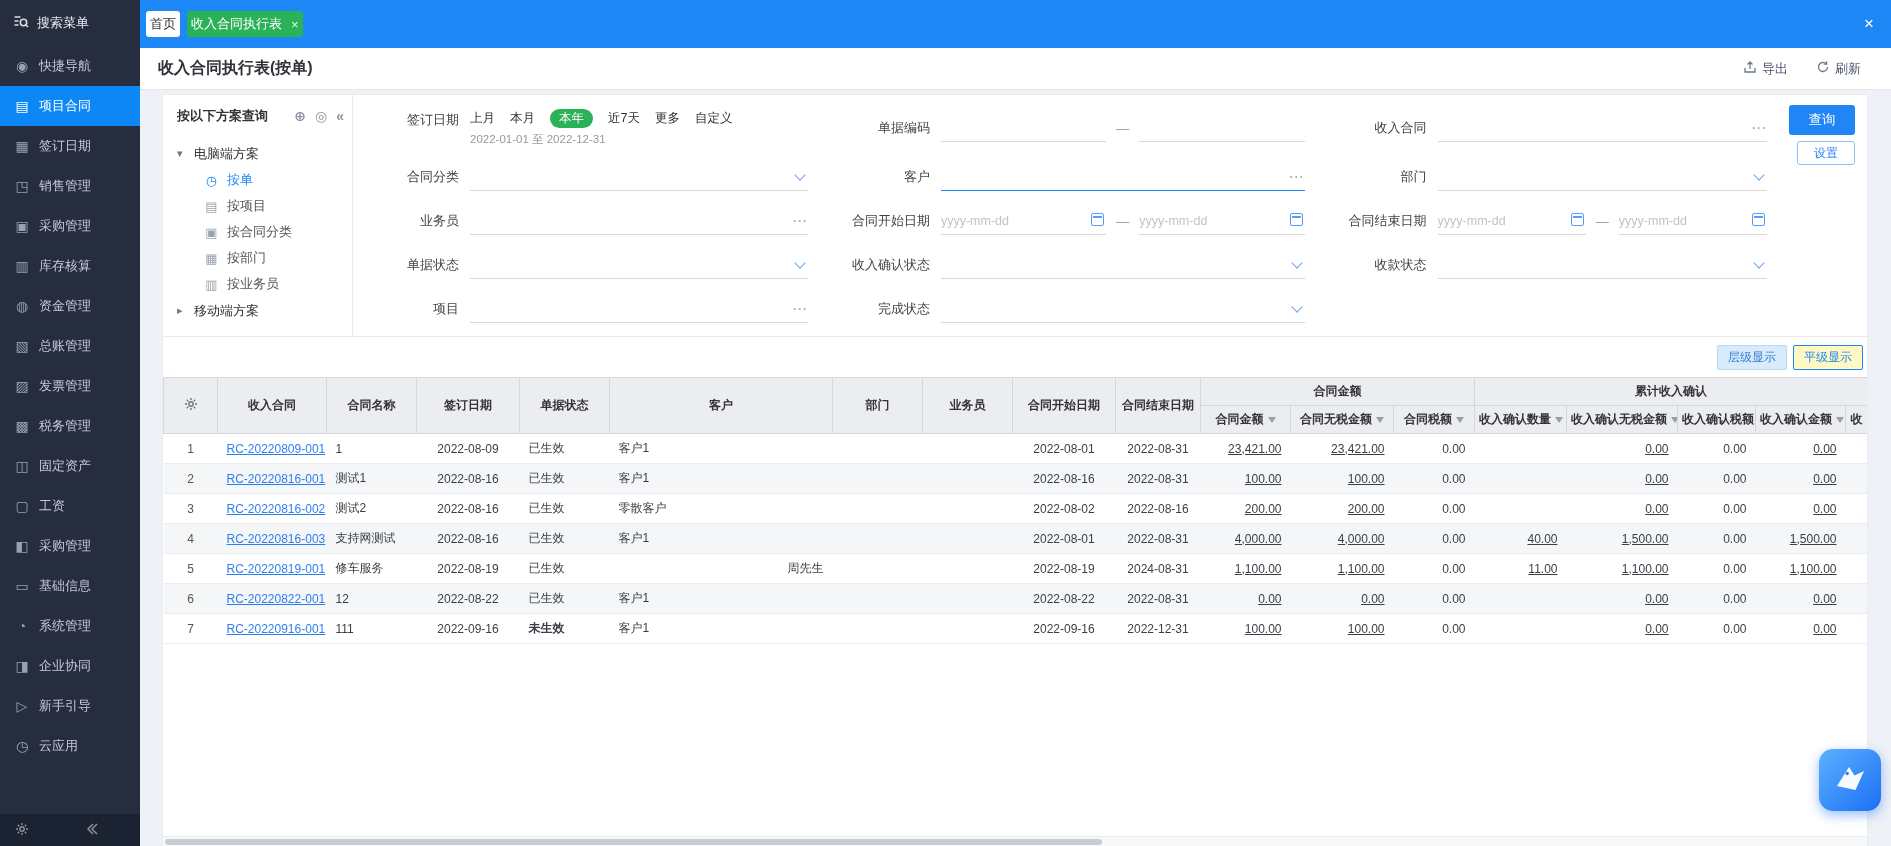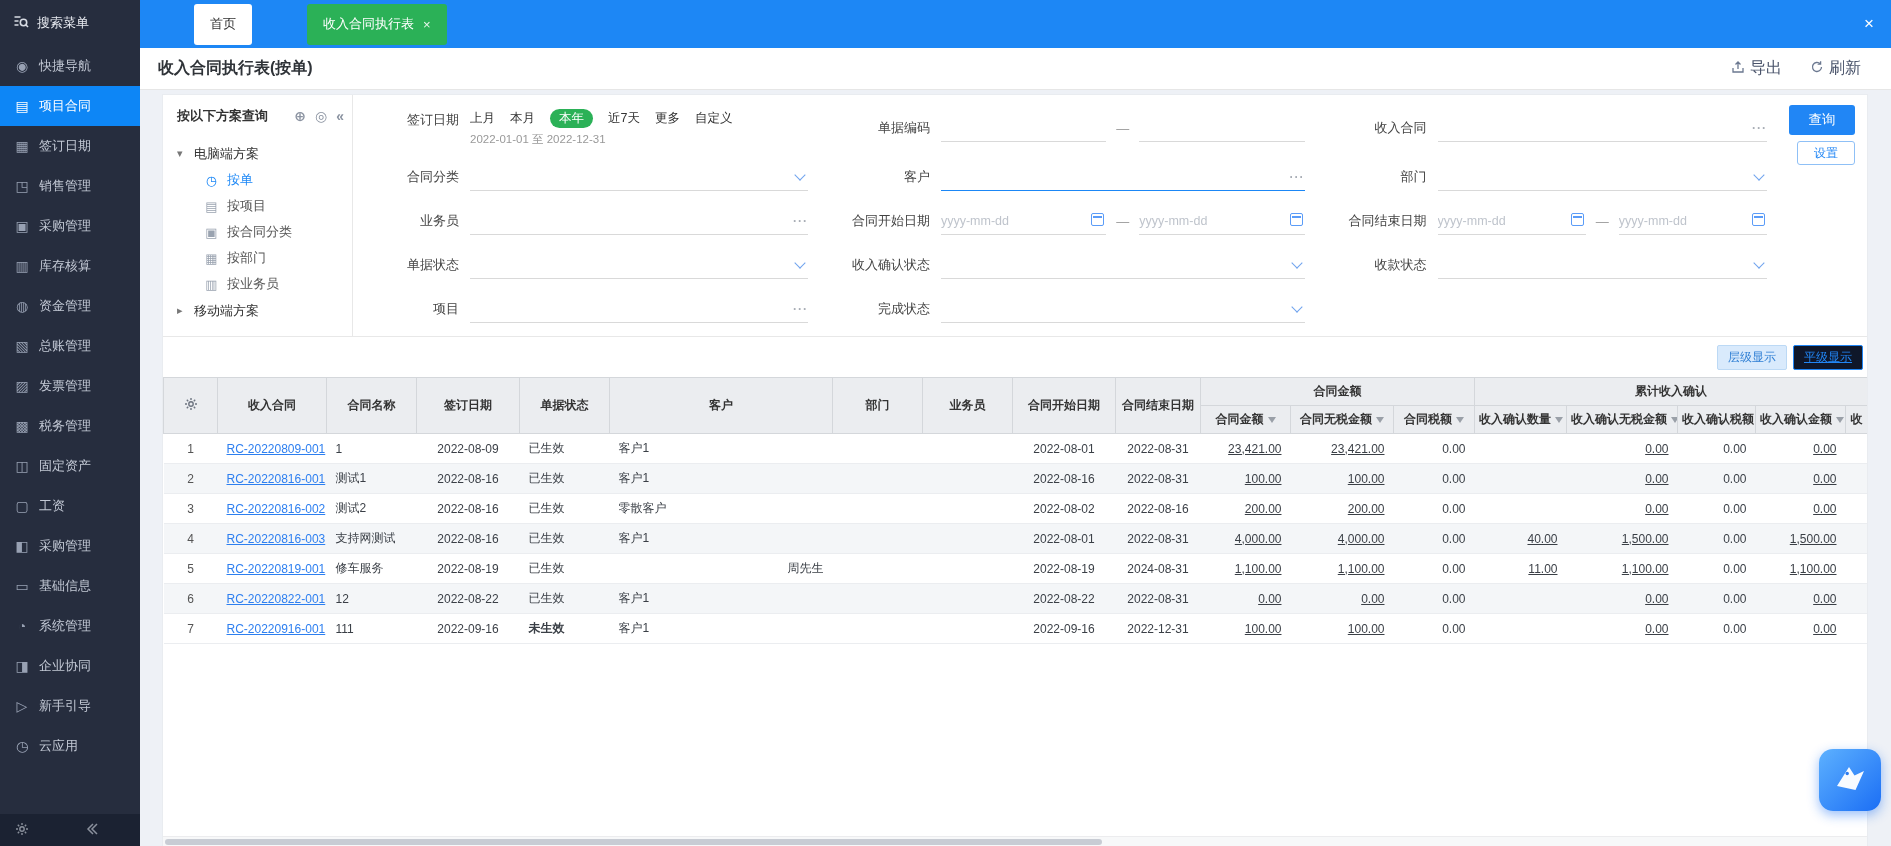--- a/index.html
+++ b/index.html
@@ -14,30 +14,30 @@
   .side-item .glyph { width:16px; font-size:14px; color:#98a1b3; text-align:center; }
   .side-item.active { background:#0d86f6; color:#fff; }
   .side-item.active .glyph { color:#fff; }
   .sidebar-footer { position:absolute; bottom:0; left:0; right:0; height:32px; background:#1b2232; display:flex; align-items:center; padding:0 15px; }
   .sidebar-footer .f2 { margin-left:56px; }
 
   
   .main { flex:1; min-width:0; display:flex; flex-direction:column; position:relative; }
 
   .tabbar { height:48px; background:#1d87f5; display:flex; align-items:center; padding-left:6px; gap:7px; position:relative; flex-shrink:0; }
-  .tab { height:41px; display:flex; align-items:center; padding:0 16px; border-radius:3px; font-size:13px; cursor:pointer;margin-left:48px; }
+  .tab { height:26px; display:flex; align-items:center; padding:0 4px; border-radius:3px; font-size:13px; cursor:pointer; }
   .tab-home { background:#ffffff; color:#333; }
   .tab-active { background:#2bb157; color:#fff; gap:9px; }
   .tab-active .tab-x { font-size:13px; opacity:.9; cursor:pointer; }
   .tabbar-close { position:absolute; right:0; top:0; width:44px; height:48px; color:#fff; display:flex; align-items:center; justify-content:center; font-size:17px; cursor:pointer; }
 
   .titlebar { height:42px; background:#fff; display:flex; align-items:center; padding:0 30px 0 18px; border-bottom:1px solid #e6e6e6; flex-shrink:0; }
   .page-title { font-size:16px; font-weight:bold; color:#2f3338; }
   .title-actions { margin-left:auto; display:flex; gap:28px; }
-  .title-action { display:flex; align-items:center; gap:5px; color:#49536a; font-size:16px; cursor:pointer; }
+  .title-action { display:flex; align-items:center; gap:5px; color:#49536a; font-size:13px; cursor:pointer; }
 
   .content { flex:1; min-height:0; padding:5px 24px 0 23px; display:flex; flex-direction:column; }
   .card { background:#fff; flex:1; min-height:0; display:flex; flex-direction:column; box-shadow:0 0 0 1px #e9ecf0; }
 
   
   .card-top { display:flex; border-bottom:1px solid #e8e8e8; flex-shrink:0; }
   .scheme-panel { width:190px; border-right:1px solid #e8e8e8; padding:12px 8px 12px 14px; flex-shrink:0; }
   .scheme-header { display:flex; align-items:center; font-weight:bold; font-size:13px; color:#333; }
   .scheme-icons { margin-left:auto; display:flex; align-items:center; gap:9px; color:#8b93a1; font-size:14px; }
   .scheme-icons span { cursor:pointer; }
@@ -76,21 +76,21 @@
   .btn-settings { position:absolute; top:46px; right:12px; width:58px; height:24px; background:#fff; color:#2186f5; border:1px solid #8fc0f6; border-radius:3px; font-size:12px; cursor:pointer; font-family:inherit; }
 
   .collapse-row { display:flex; justify-content:center; margin-top:14px; }
   .collapse-btn { display:flex; align-items:center; gap:6px; background:#ededee; border:1px solid #e0e0e1; color:#666; font-size:12px; padding:3px 12px; border-radius:2px; cursor:pointer; font-family:inherit; }
 
   
   .table-region { flex:1; min-height:0; display:flex; flex-direction:column; padding-top:4px; }
   .table-toolbar { display:flex; justify-content:flex-end; gap:6px; padding:4px 4px 7px; }
   .toggle-btn { font-size:12px; padding:3px 10px; border-radius:2px; cursor:pointer; }
   .toggle-hier { background:#d9eafc; color:#2f7fd4; border:1px solid #bcd9f5; }
-  .toggle-flat { background:#0f172a; color:#2186f5; border:1px solid #2186f5;text-decoration:underline; }
+  .toggle-flat { background:#fef9c3; color:#2186f5; border:1px solid #2186f5; }
   .table-wrap { overflow:hidden; width:100%; }
   table { border-collapse:collapse; table-layout:fixed; width:1704px; font-size:12px; }
   thead th { background:#ebedf0; border:1px solid #d4d7db; font-weight:bold; color:#333; height:28px; padding:0 4px; text-align:center; white-space:nowrap; overflow:hidden; }
   tbody td { height:30px; border-bottom:1px solid #ebedf0; padding:0 9px; white-space:nowrap; overflow:hidden; color:#3a3f46; }
   tbody tr:nth-child(even) { background:#f4f6f8; }
   .idx-cell { text-align:center; color:#555; }
   .cell-link { color:#2d7ff0; text-decoration:underline; cursor:pointer; }
   .amount-link { text-decoration:underline; cursor:pointer; color:#3a3f46; }
   .funnel { display:inline-block; width:0; height:0; border-left:4px solid transparent; border-right:4px solid transparent; border-top:6px solid #9aa0a8; margin-left:4px; vertical-align:middle; cursor:pointer; }
 

